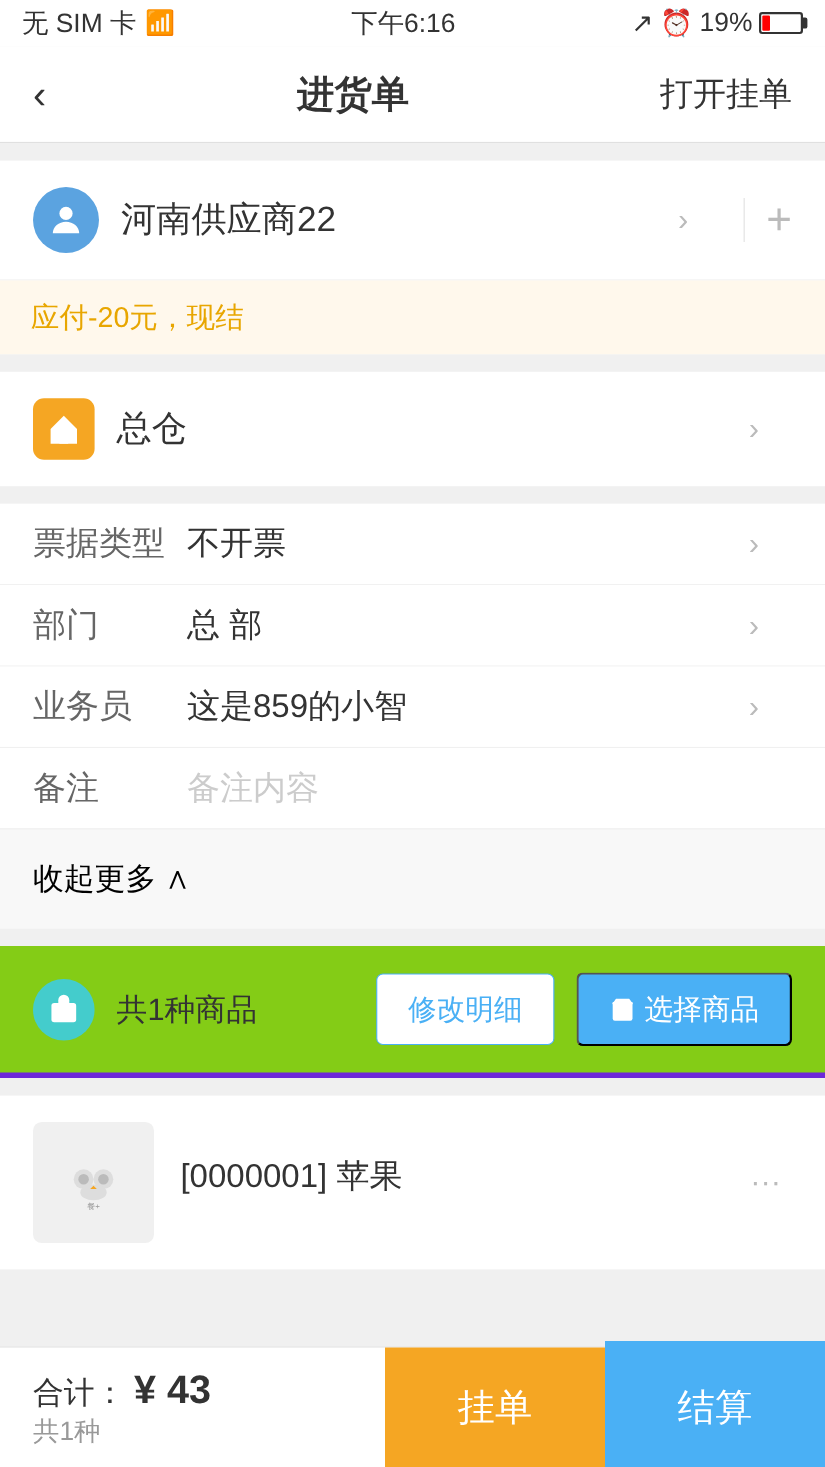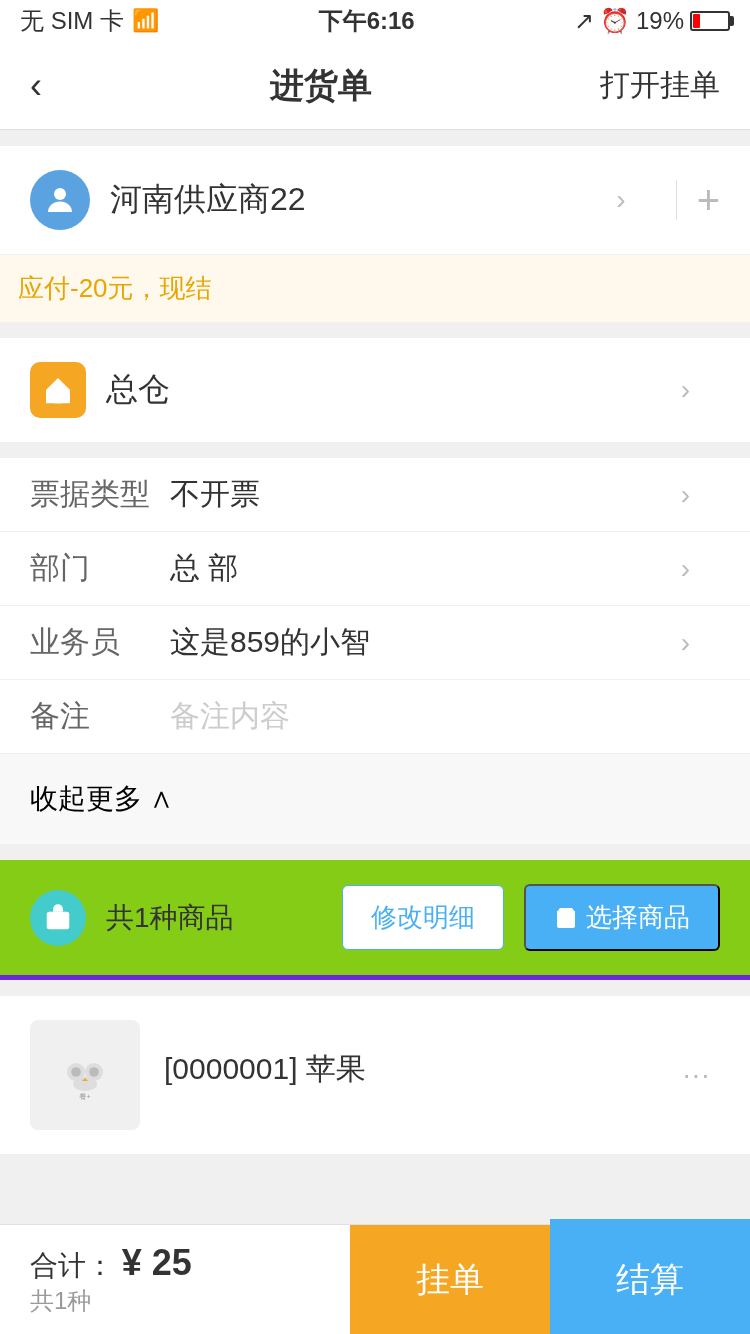--- a/index.html
+++ b/index.html
@@ -19,21 +19,21 @@
       height: 42px;
       background: #fff;
       display: flex;
       align-items: center;
       justify-content: space-between;
       padding: 0 20px;
       font-size: 24px;
       color: #333;
     }
     .status-left { display: flex; align-items: center; gap: 8px; }
-    .status-center { font-weight: 700; }
+    .status-center { font-weight: 400; }
     .status-right { display: flex; align-items: center; gap: 6px; }
     .battery-icon {
       width: 40px; height: 20px;
       border: 2px solid #333;
       border-radius: 3px;
       position: relative;
       display: inline-block;
     }
     .battery-icon::after {
       content: '';
@@ -122,21 +122,21 @@
     }
     .divider-v {
       width: 1px; height: 40px;
       background: #e0e0e0;
       margin: 0 20px;
     }
 
     
     .payment-notice {
       background: #fff8ec;
-      padding: 16px 18px;
+      padding: 16px 28px;
       font-size: 26px;
       color: #e8a600;
     }
 
     
     .warehouse-row {
       display: flex;
       align-items: center;
       padding: 24px 30px;
     }
@@ -434,19 +434,19 @@
     </div>
     <span class="more-btn">···</span>
   </div>
 
 </div>
 
 <div class="footer">
   <div class="footer-total">
     <div>
       <span>合计：</span>
-      <span class="footer-total-amount">¥ 25</span>
+      <span class="footer-total-amount">¥ 43</span>
     </div>
     <div class="footer-total-sub">共1种</div>
   </div>
   <div class="footer-btn-hang">挂单</div>
   <div class="footer-btn-settle">结算</div>
 </div>
 
 </body></html>

